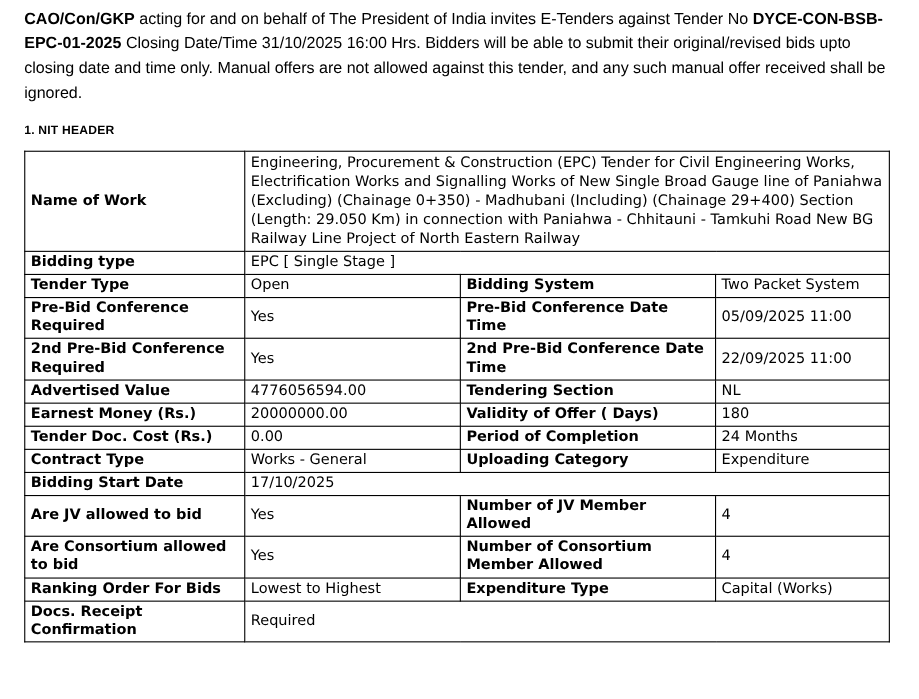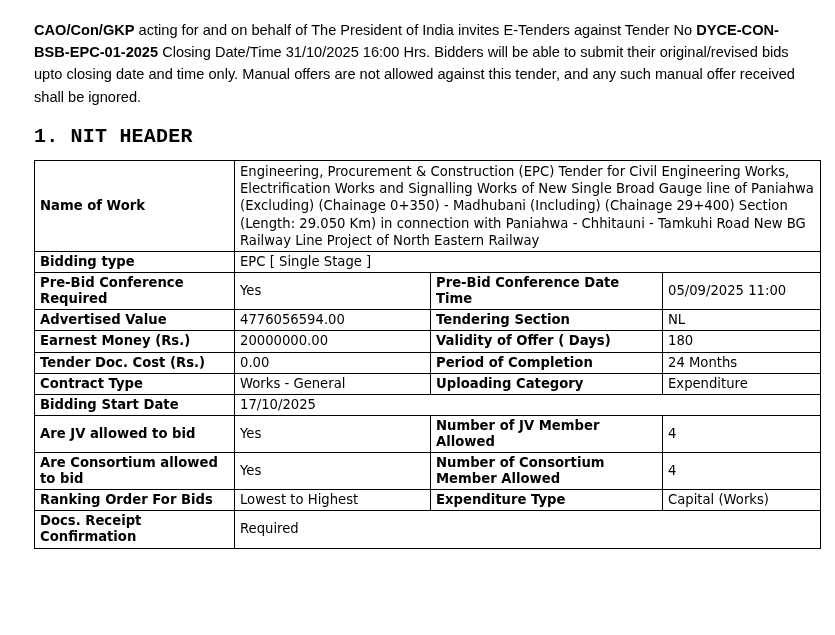--- a/index.html
+++ b/index.html
@@ -12,37 +12,37 @@
     height: 635px;
     overflow: hidden;
     font-family: "DejaVu Sans", sans-serif;
     color: #000000;
   }
   .page {
     position: relative;
     width: 835px;
     height: 616px;
     box-sizing: border-box;
-    padding: 12px;
+    padding: 0;
   }
   .intro {
     margin: 0;
     padding: 7px 22px 0 22px;
     font-family: "Liberation Sans", sans-serif;
     font-size: 14.6px;
     line-height: 1.52;
     text-align: left;
     color: #000;
   }
   .intro b { font-weight: bold; }
   .section-title {
     margin: 0;
     padding: 17px 22px 0 22px;
-    font-family: Liberation Mono, monospace;
-    font-size: 20px;
+    font-family: Liberation Sans, sans-serif;
+    font-size: 11px;
     font-weight: bold;
     letter-spacing: 0.2px;
   }
   .table-wrap {
     padding: 12px 22px 0 22px;
   }
   table.nit {
     border-collapse: collapse;
     width: 786px;
     table-layout: fixed;
@@ -95,24 +95,36 @@
       <tbody id="nit-body">
           <tr>
             <td class="lbl">Name of Work</td>
             <td class="val work-val" colspan="3">Engineering, Procurement &amp; Construction (EPC) Tender for Civil Engineering Works, Electrification Works and Signalling Works of New Single Broad Gauge line of Paniahwa (Excluding) (Chainage 0+350) - Madhubani (Including) (Chainage 29+400) Section (Length: 29.050 Km) in connection with Paniahwa - Chhitauni - Tamkuhi Road New BG Railway Line Project of North Eastern Railway</td>
           </tr>
           <tr>
             <td class="lbl">Bidding type</td>
             <td class="val" colspan="3">EPC [ Single Stage ]</td>
           </tr>
           <tr>
+            <td class="lbl">Tender Type</td>
+            <td class="val">Open</td>
+            <td class="lbl">Bidding System</td>
+            <td class="val">Two Packet System</td>
+          </tr>
+          <tr>
             <td class="lbl">Pre-Bid Conference Required</td>
             <td class="val">Yes</td>
             <td class="lbl">Pre-Bid Conference Date Time</td>
             <td class="val">05/09/2025 11:00</td>
+          </tr>
+          <tr>
+            <td class="lbl">2nd Pre-Bid Conference Required</td>
+            <td class="val">Yes</td>
+            <td class="lbl">2nd Pre-Bid Conference Date Time</td>
+            <td class="val">22/09/2025 11:00</td>
           </tr>
           <tr>
             <td class="lbl">Advertised Value</td>
             <td class="val">4776056594.00</td>
             <td class="lbl">Tendering Section</td>
             <td class="val">NL</td>
           </tr>
           <tr>
             <td class="lbl">Earnest Money (Rs.)</td>
             <td class="val">20000000.00</td>

